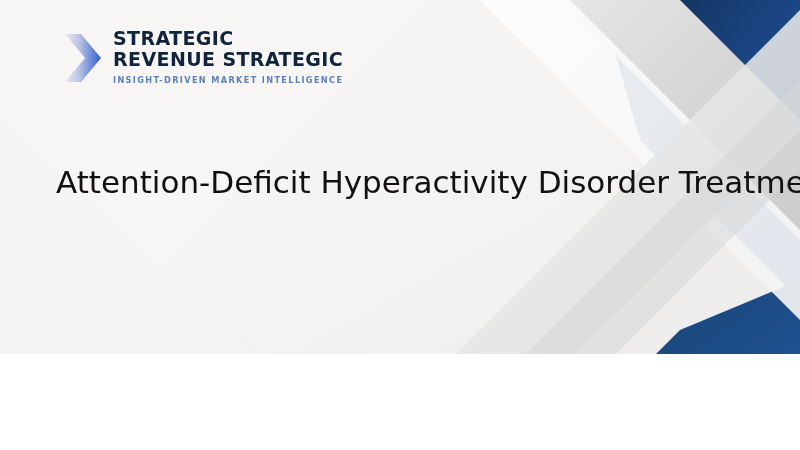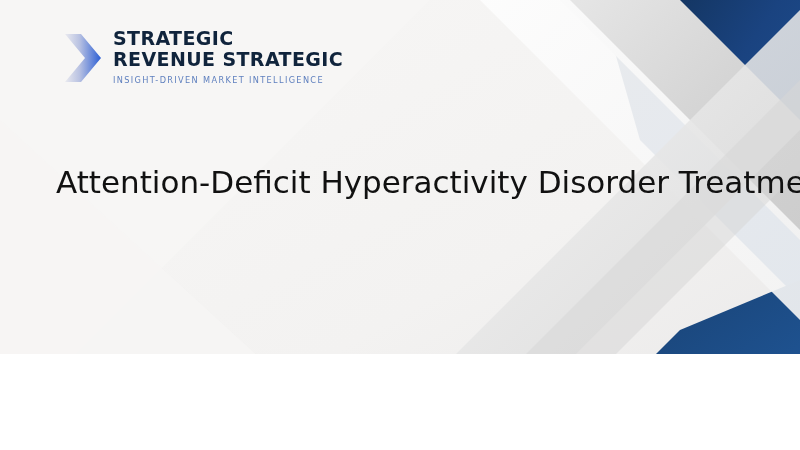--- a/index.html
+++ b/index.html
@@ -49,21 +49,21 @@
     font-weight: bold;
     color: #10243c;
     font-size: 19px;
     line-height: 21px;
     letter-spacing: 0.4px;
   }
   .logo-tagline {
     font-family: "DejaVu Sans", "Liberation Sans", sans-serif;
     color: #5e7fbe;
     font-size: 8.2px;
-    font-weight: normal;
+    font-weight: bold;
     letter-spacing: 1.35px;
     line-height: 14px;
     margin-top: 3px;
   }
 
   
   .title {
     position: absolute;
     left: 56px;
     top: 160px;

